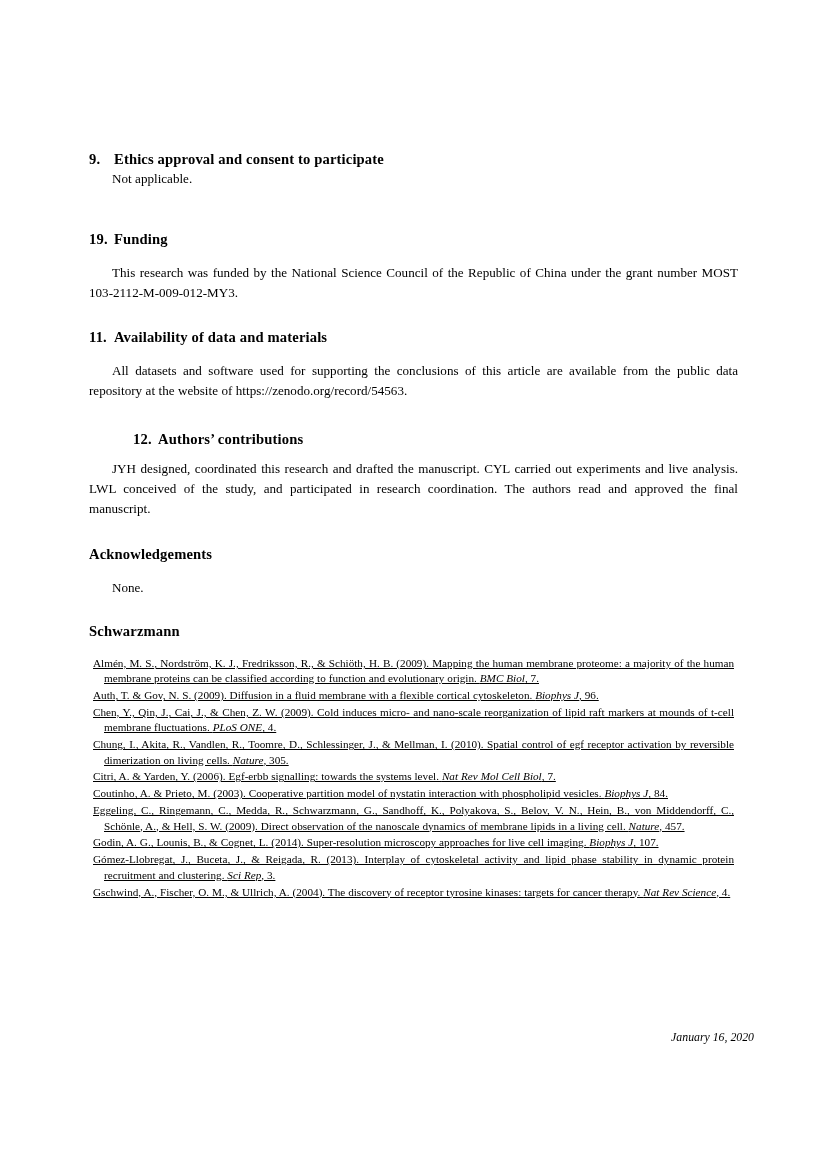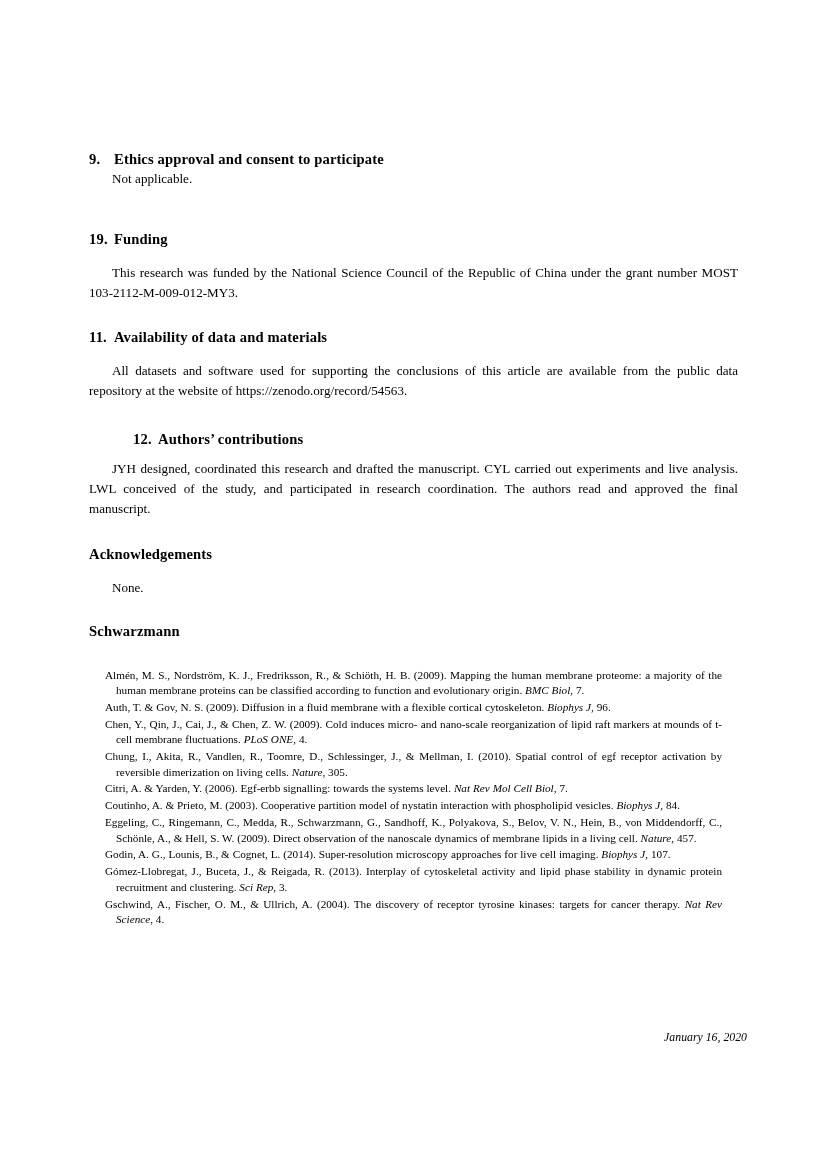--- a/index.html
+++ b/index.html
@@ -71,39 +71,40 @@
   .blk-s12-head  { position: absolute; left: 0;  top: 280px;width: 649px; margin-left: 44px; }
   .blk-s12-body  { position: absolute; left: 0;  top: 309px;width: 649px; }
   .blk-ack-head  { position: absolute; left: 0;  top: 395px;width: 649px; }
   .blk-ack-body  { position: absolute; left: 0;  top: 428px;width: 649px; }
   .blk-ref-head  { position: absolute; left: 0;  top: 472px;width: 649px; }
   .blk-ref-list  { position: absolute; left: 0;  top: 502px;width: 649px; }
 
   
   .ref-list {
     list-style: none;
-    margin: 16px;
+    margin: 4px;
     padding: 0;
+    text-decoration: underline;
   }
   li.ref-item {
     font-size: 11.2px;
     line-height: 15.3px;
     text-align: justify;
     margin: 0 0 1.6px 0;
     padding: 0 0 0 11px;
     text-indent: -11px;
     word-spacing: 0.1px;
   }
   li.ref-item:last-child { margin-bottom: 0; }
   .ref-item i { font-style: italic; }
 
   
   .footer-date {
     position: absolute;
-    left: 9px;
+    left: 16px;
     top: 880px;
     width: 649px;
     text-align: right;
     font-style: italic;
     font-size: 11.8px;
     line-height: 1.2;
   }
 </style>
 </head>
 <body>

